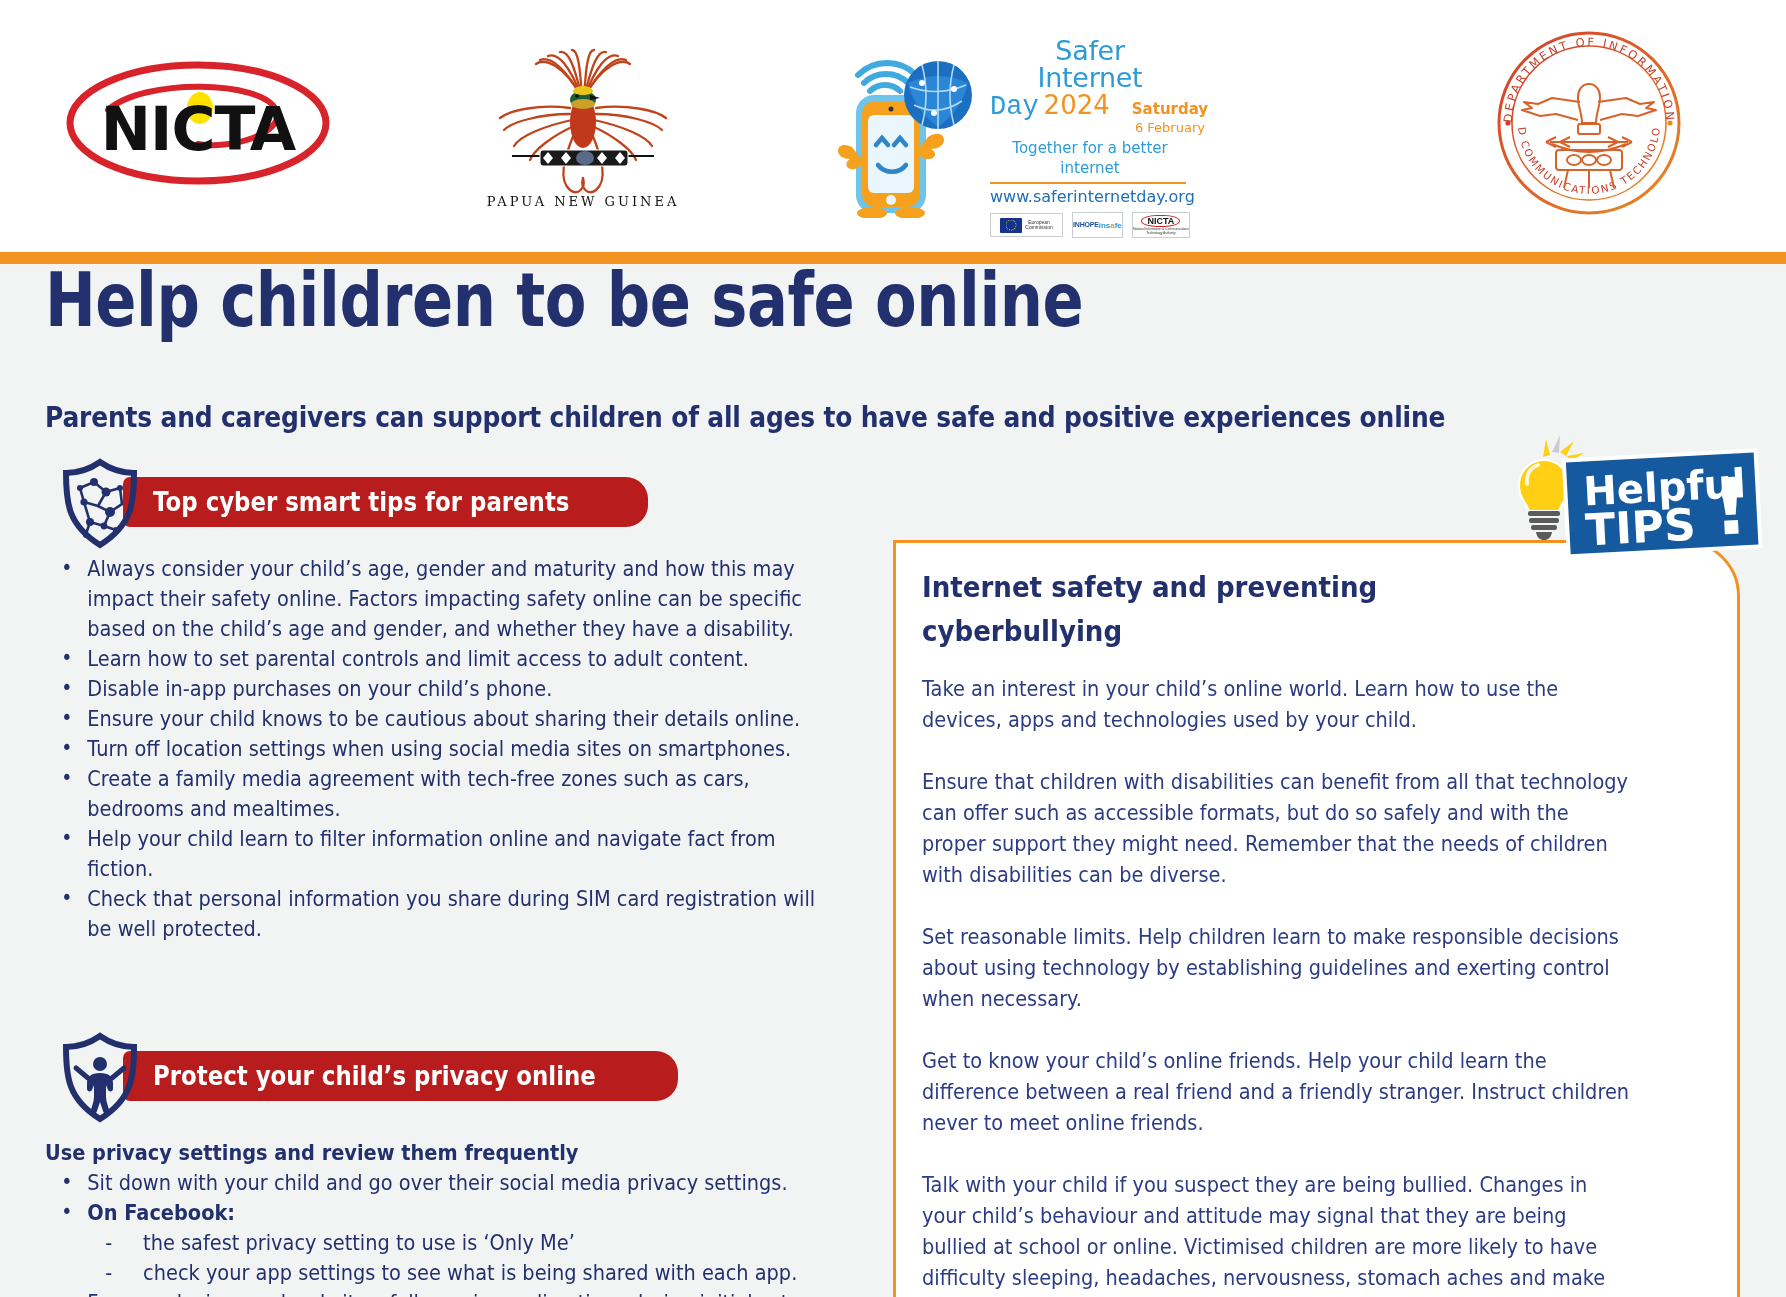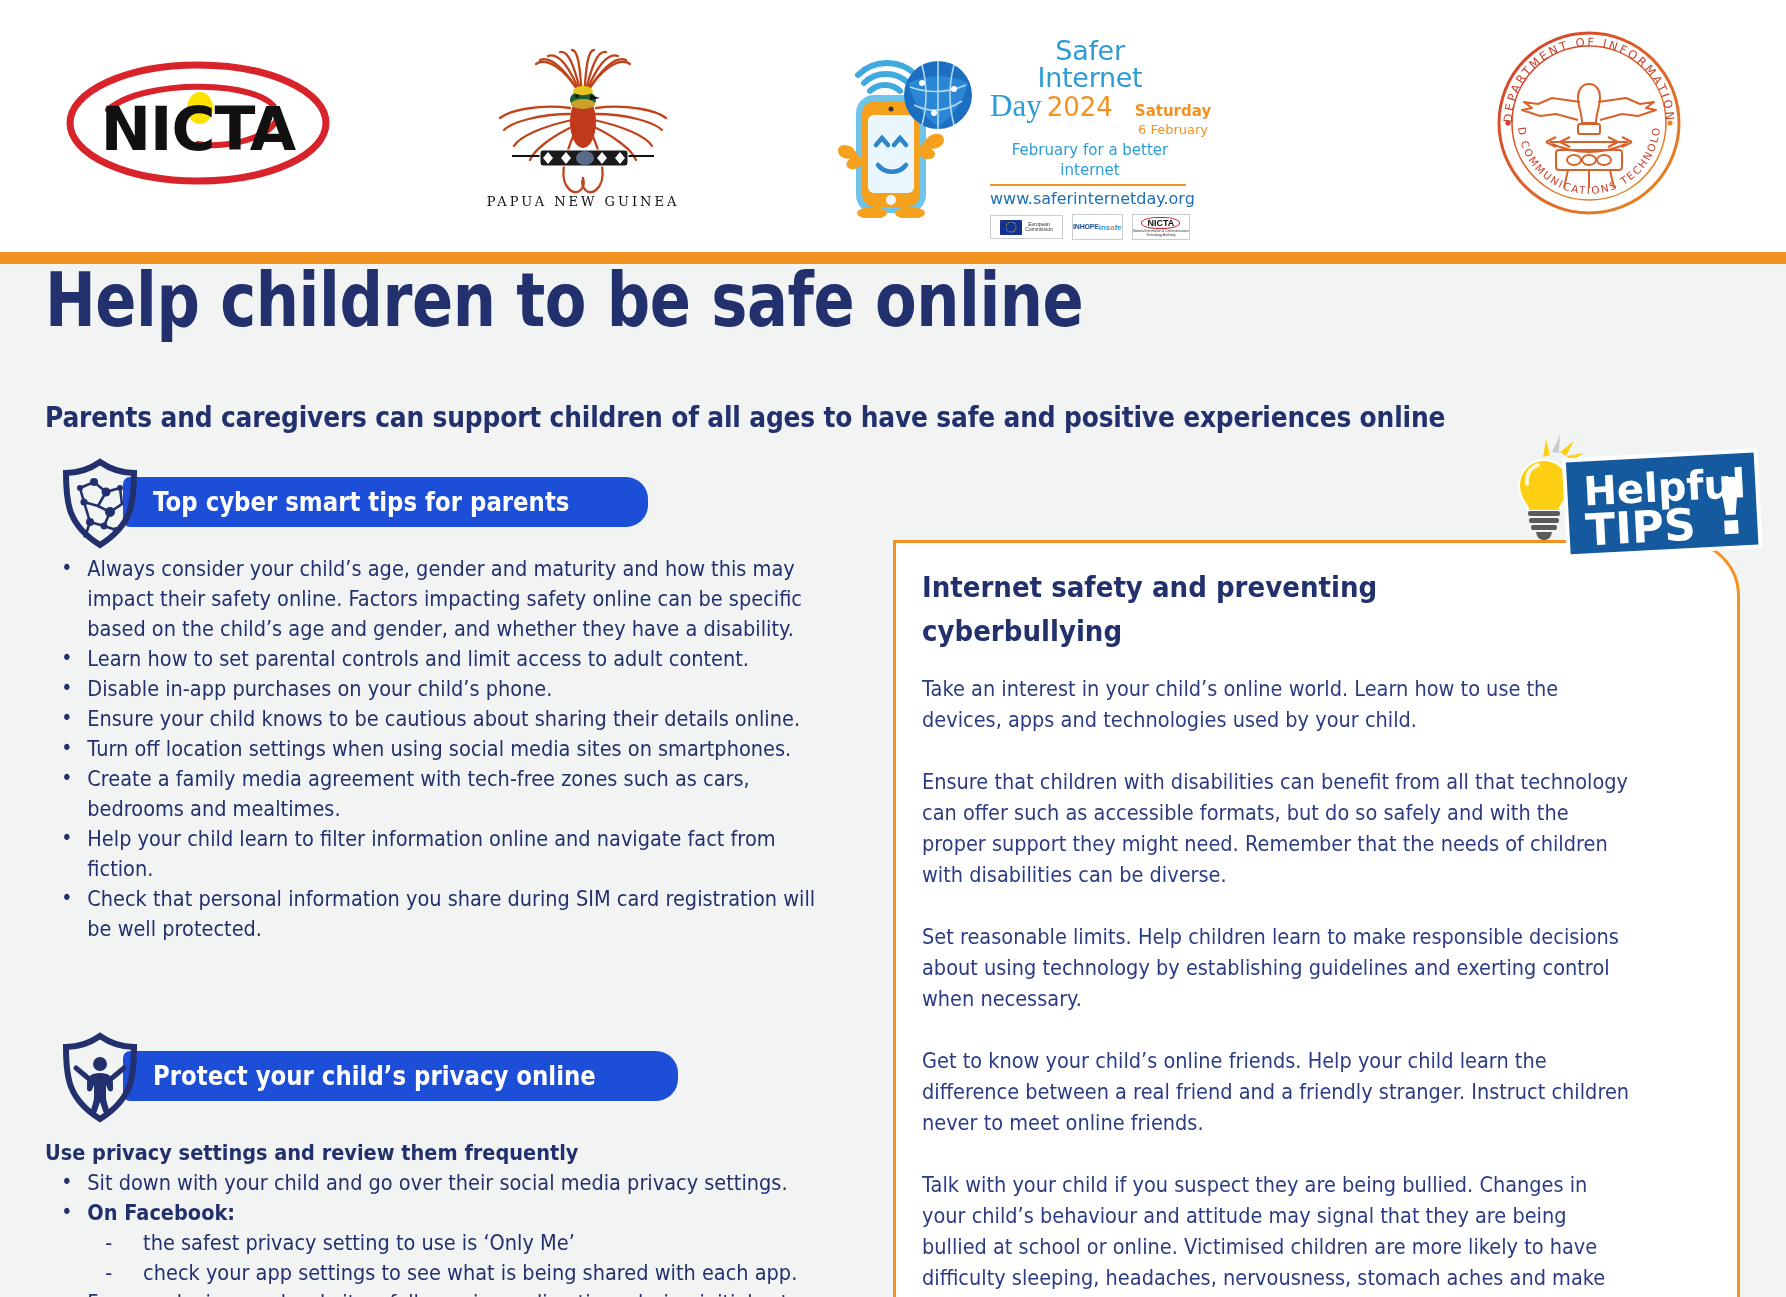--- a/index.html
+++ b/index.html
@@ -23,21 +23,21 @@
   .crest{position:absolute;left:478px;top:38px;width:210px;height:175px;}
   .crest svg{width:100%;height:100%;display:block;}
 
   
   .sid{position:absolute;left:830px;top:25px;width:360px;height:195px;text-align:center;}
   .sid-mascot{position:absolute;left:0;top:18px;width:150px;height:175px;}
   .sid-mascot svg{width:100%;height:100%;display:block;}
   .sid-text{position:absolute;left:160px;top:12px;width:200px;}
   .sid-l1{font-family:"DejaVu Sans",sans-serif;font-size:27px;line-height:27px;color:#2C9BD6;font-weight:400;letter-spacing:-0.3px;}
   .sid-day-row{display:flex;align-items:baseline;gap:5px;}
-  .sid-day{font-family:Liberation Serif, serif;font-size:31px;line-height:29px;color:#2C9BD6;}
+  .sid-day{font-family:Liberation Mono, monospace;font-size:27px;line-height:29px;color:#2C9BD6;}
   .sid-year{font-family:"DejaVu Sans",sans-serif;font-size:26px;line-height:29px;color:#F29221;}
   .sid-divider{width:2px;height:30px;background:#F29221;margin:0 6px;align-self:center;}
   .sid-date{display:inline-block;}
   .sid-date .d1{font-family:"DejaVu Sans",sans-serif;font-size:15px;line-height:16px;color:#F29221;font-weight:bold;}
   .sid-date .d2{font-family:"DejaVu Sans",sans-serif;font-size:13px;line-height:15px;color:#F29221;}
   .sid-tag{font-family:"DejaVu Sans",sans-serif;font-size:15px;line-height:20px;color:#2C9BD6;margin-top:2px;}
   .sid-hr{height:2px;background:#F29221;margin:4px 0 3px 0;width:196px;}
   .sid-url{font-family:"DejaVu Sans",sans-serif;font-size:16px;line-height:19px;color:#1F6FB5;font-weight:normal;}
   .sid-partners{display:flex;align-items:center;gap:9px;margin-top:6px;}
   .pbox{border:1px solid #c8cdd2;background:#fff;display:flex;align-items:center;justify-content:center;}
@@ -73,21 +73,21 @@
     transform:scaleX(0.86);transform-origin:left top;
   }
 
   
   .left-col{position:absolute;left:45px;top:468px;width:780px;}
   .sec-head{position:relative;height:74px;margin-bottom:8px;}
   .sec-shield{position:absolute;left:15px;top:-10px;width:80px;height:92px;z-index:2;}
   .sec-shield svg{width:100%;height:100%;display:block;}
   .sec-badge{
     position:absolute;left:78px;top:9px;height:50px;
-    background:#1d4ed8;border-radius:7px 22px 22px 7px;
+    background:#b91c1c;border-radius:7px 22px 22px 7px;
     display:flex;align-items:center;padding:0 22px 0 30px;
   }
   .sec-badge span{
     font-family:"DejaVu Sans",sans-serif;font-weight:bold;
     font-size:26px;color:#ffffff;letter-spacing:0px;
     transform:scaleX(0.88);transform-origin:left center;white-space:nowrap;
   }
   .body-txt{
     font-family:"DejaVu Sans",sans-serif;
     font-size:21.5px;line-height:30px;color:#23306E;
@@ -237,21 +237,21 @@
         <div class="sid-l1">Internet</div>
         <div class="sid-day-row">
           <span class="sid-day">Day</span>
           <span class="sid-year">2024</span>
           <span class="sid-divider"></span>
           <span class="sid-date">
             <span class="d1">Saturday</span><br>
             <span class="d2">6 February</span>
           </span>
         </div>
-        <div class="sid-tag">February for a better internet</div>
+        <div class="sid-tag">Together for a better internet</div>
         <div class="sid-hr"></div>
         <div class="sid-url">www.saferinternetday.org</div>
         <div class="sid-partners">
           <div class="pbox pbox-ec">
             <span class="ec-flag"></span>
             <span class="ec-txt">European<br>Commission</span>
           </div>
           <div class="pbox pbox-in">
             <span class="inhope">INHOPE</span>
             <span class="insafe">ins<i>a</i>fe</span>

